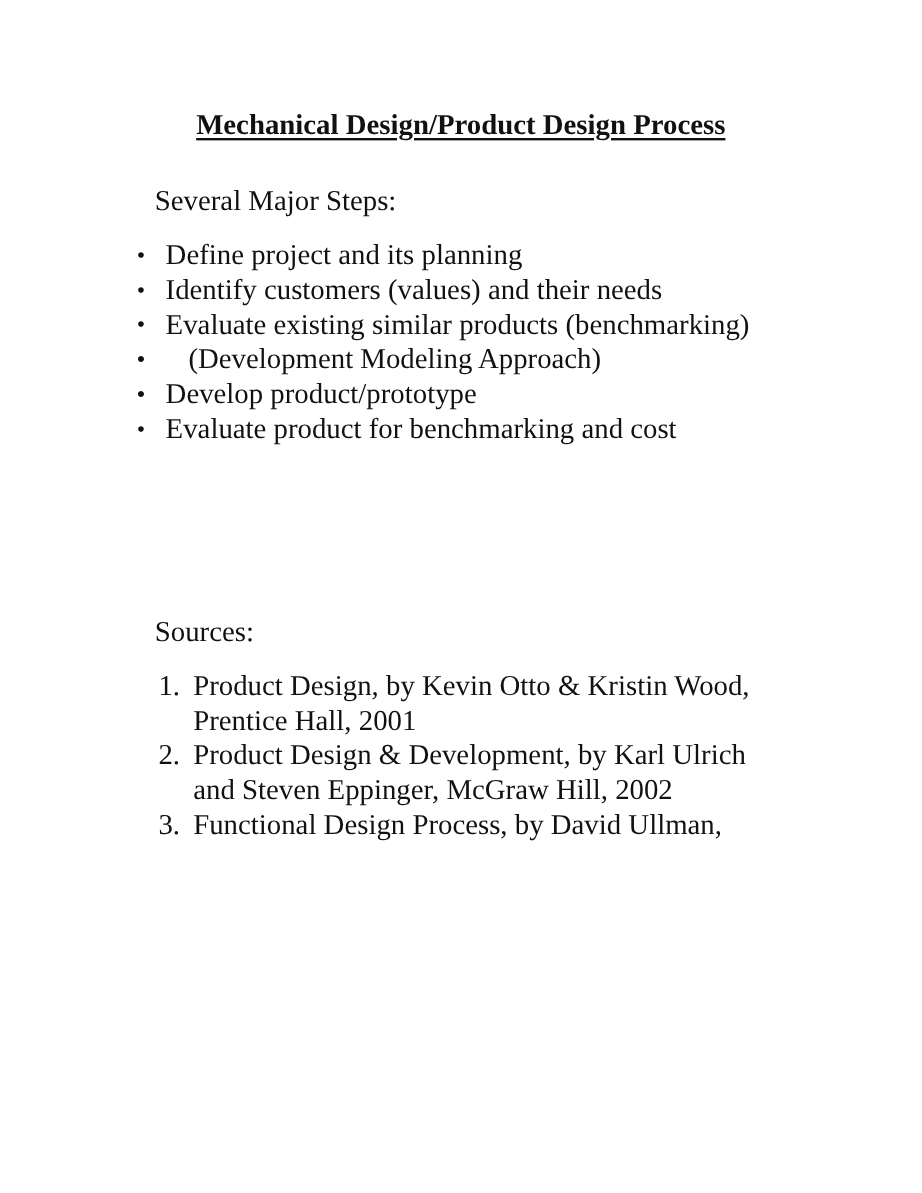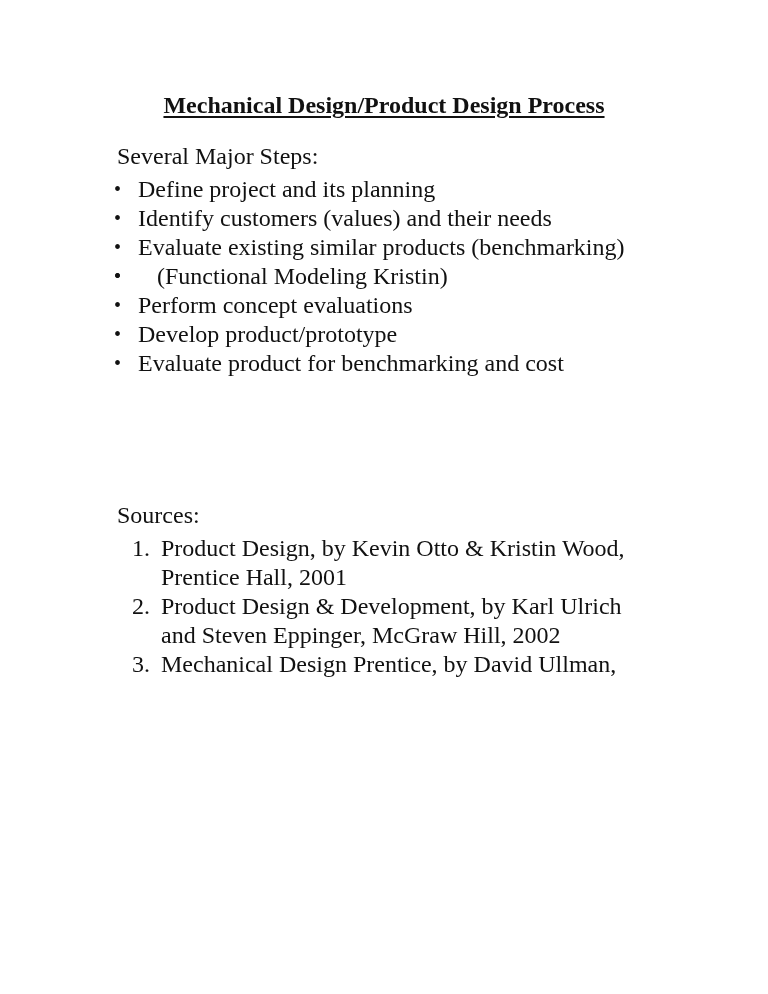--- a/index.html
+++ b/index.html
@@ -39,21 +39,21 @@
     }
     .section {
       position: absolute;
       left: 113px;
       font-size: 24px;
       line-height: 29px;
     }
     .steps-section { top: 138px; }
     .sources-section { top: 497px; }
     .heading {
-      margin: 4px;
+      margin: 16px;
       font-size: 24px;
       font-weight: normal;
     }
     ul.steps {
       list-style: none;
       margin: 0;
       padding: 0;
     }
     ul.steps li {
       position: relative;
@@ -109,25 +109,24 @@
       </li>
       <li>
         <span class="bullet">•</span>
         <span>Evaluate existing similar products (benchmarking)</span>
       </li>
       <li>
         <span class="bullet">•</span>
       </li>
       <li>
         <span class="bullet">•</span>
-        <span class="subline">(Functional Modeling Kristin)</span>
+        <span class="subline">(Development Modeling Approach)</span>
       </li>
       <li>
         <span class="bullet">•</span>
-        <span>Perform concept evaluations</span>
       </li>
       <li>
         <span class="bullet">•</span>
         <span>Develop product/prototype</span>
       </li>
       <li>
         <span class="bullet">•</span>
         <span>Evaluate product for benchmarking and cost</span>
       </li>
     </ul>
@@ -141,18 +140,18 @@
         <span class="line">Product Design, by Kevin Otto &amp; Kristin Wood,</span>
         <span class="line">Prentice Hall, 2001</span>
       </li>
       <li>
         <span class="num">2.</span>
         <span class="line">Product Design &amp; Development, by Karl Ulrich</span>
         <span class="line">and Steven Eppinger, McGraw Hill, 2002</span>
       </li>
       <li>
         <span class="num">3.</span>
-        <span class="line">Mechanical Design Prentice, by David Ullman,</span>
+        <span class="line">Functional Design Process, by David Ullman,</span>
       </li>
     </ol>
   </div>
 
 </div>
 
 </body></html>

